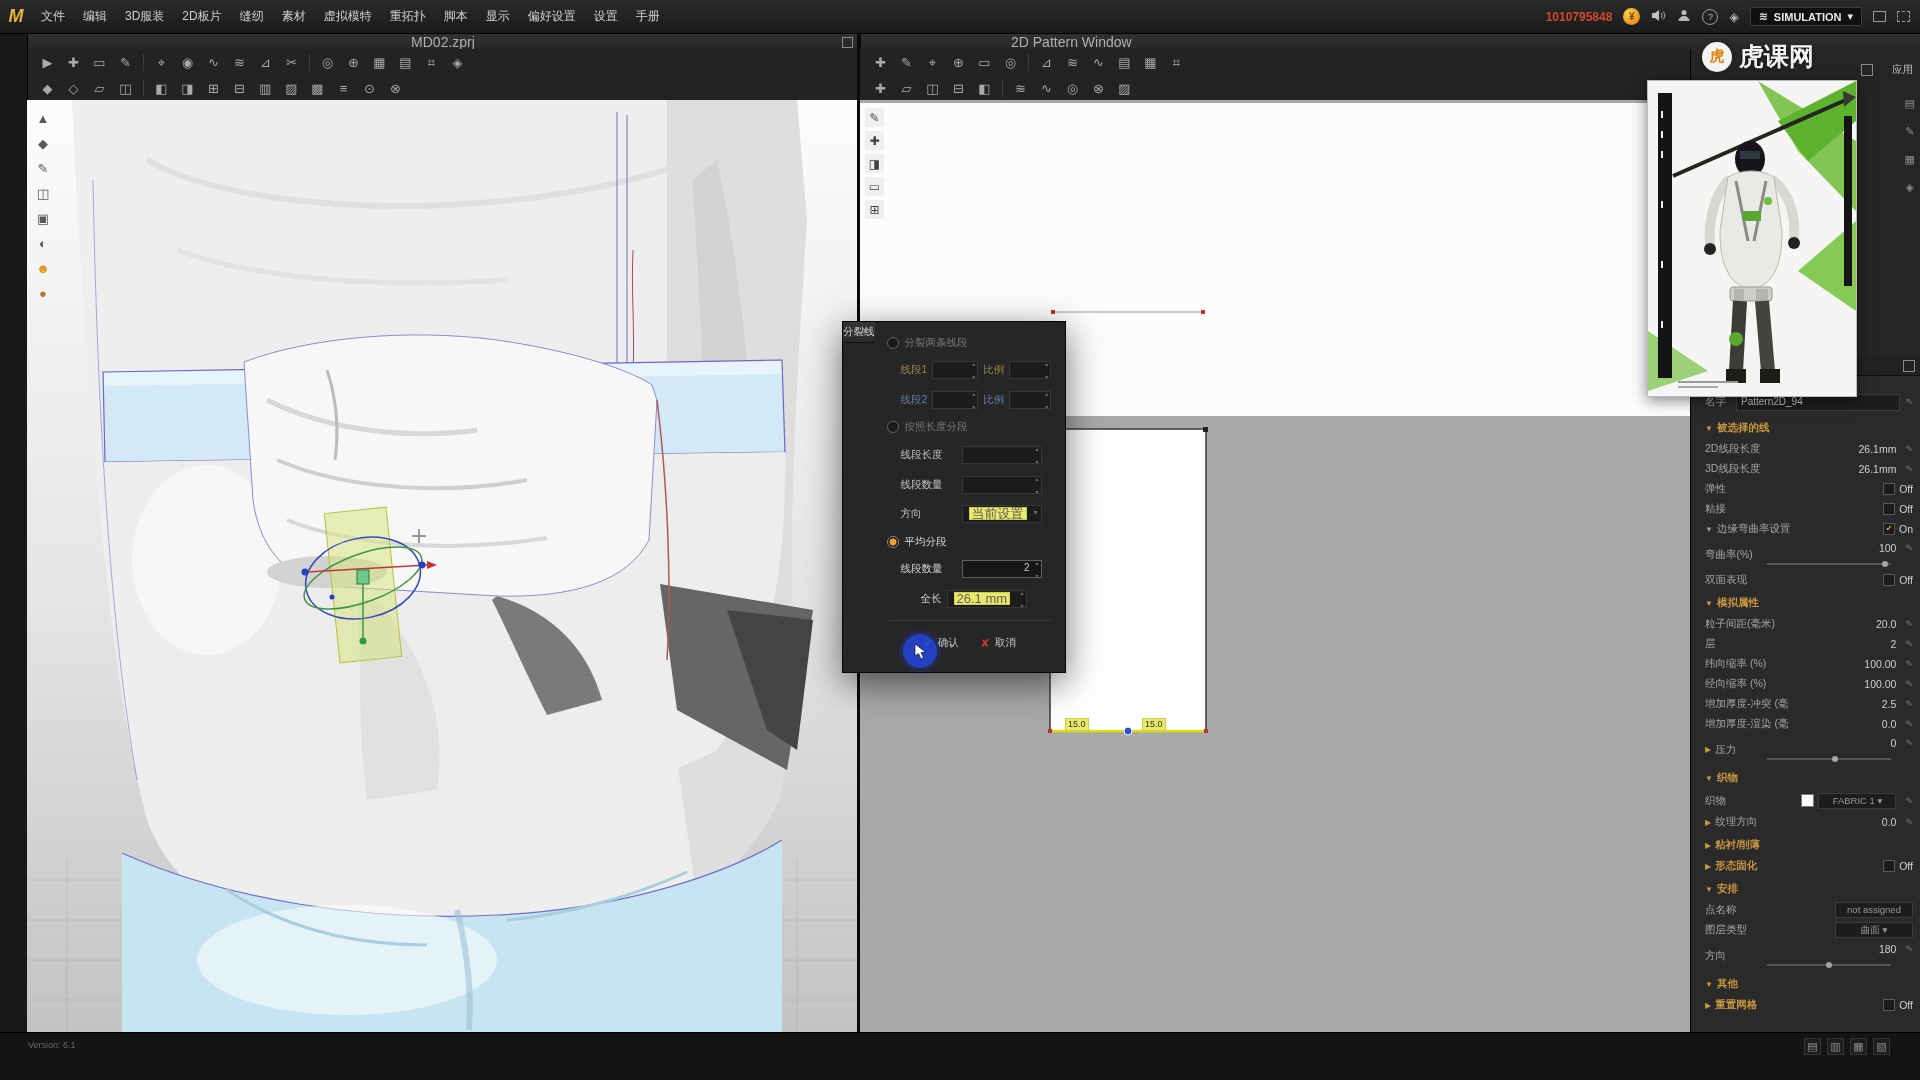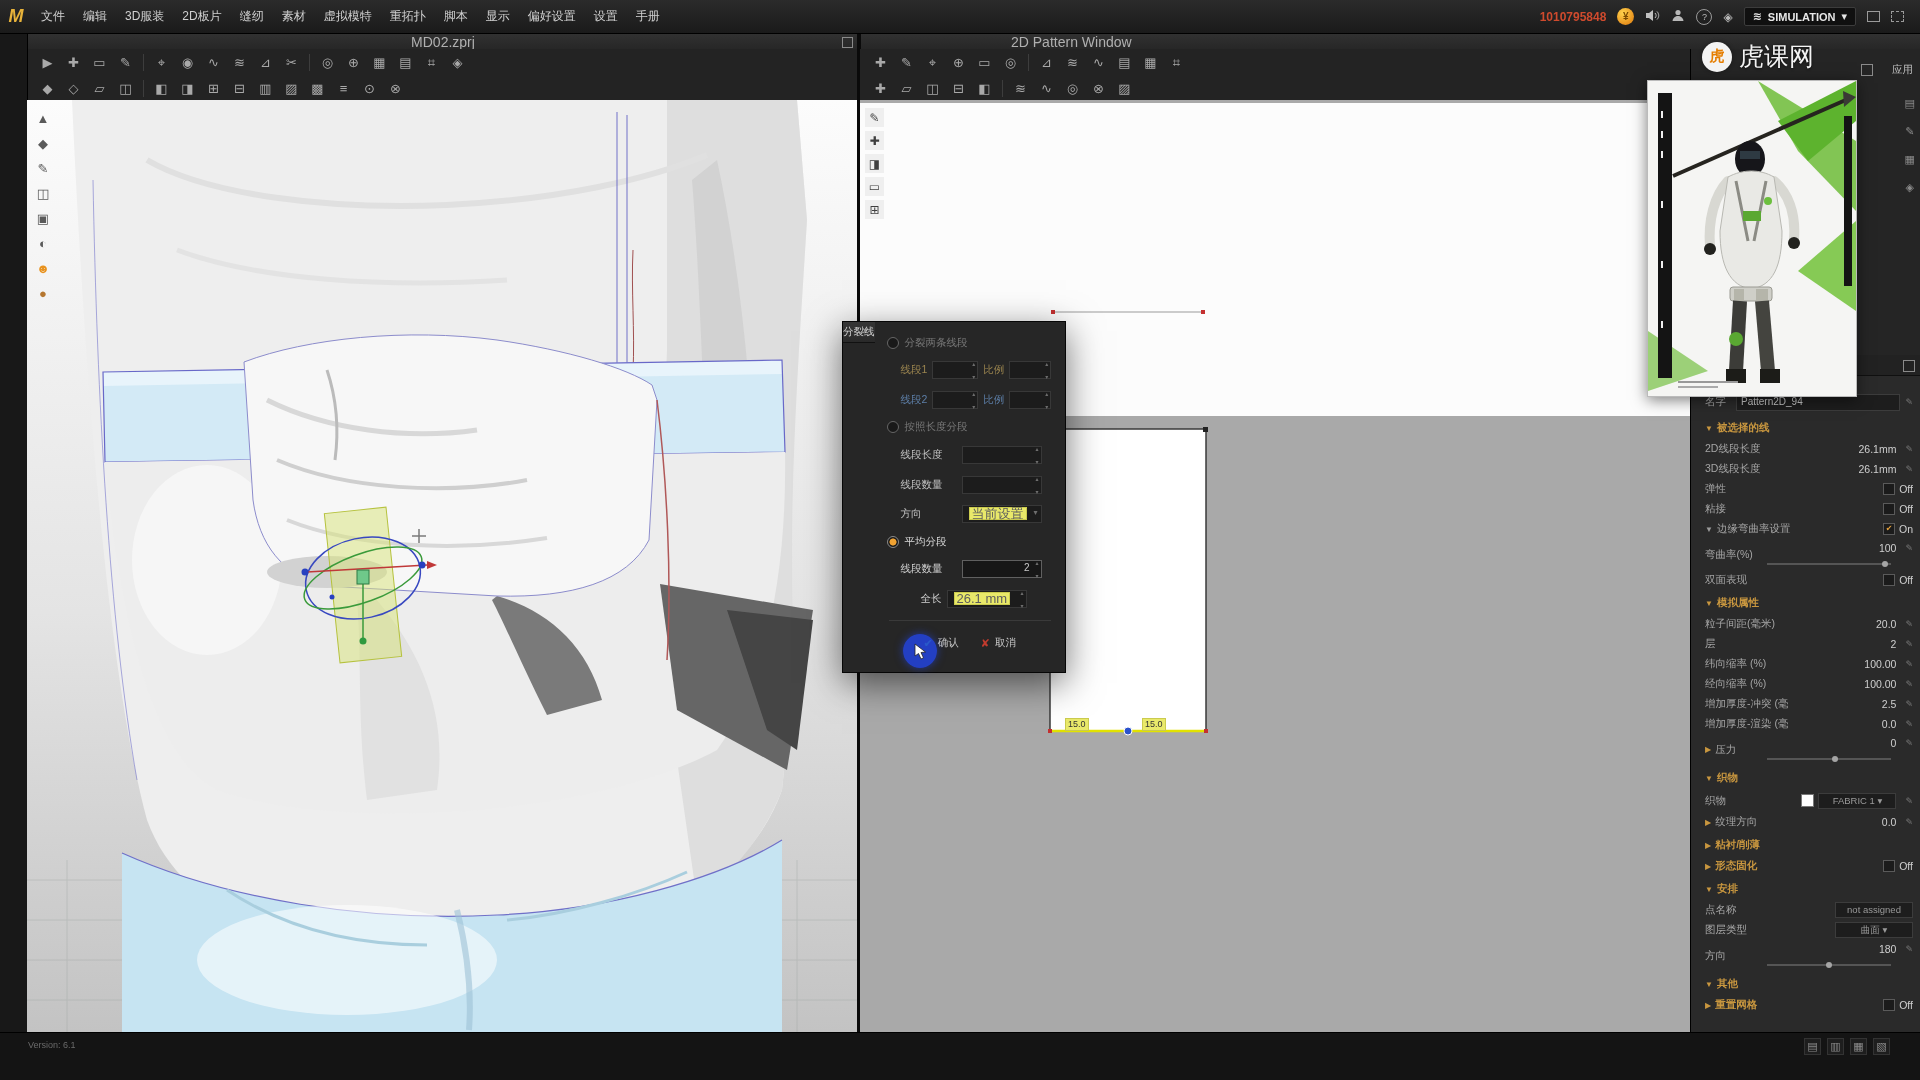--- a/index.html
+++ b/index.html
@@ -3,21 +3,21 @@
 <meta charset="utf-8">
 <style>
 html,body{margin:0;padding:0}
 body{width:1920px;height:1080px;position:relative;overflow:hidden;background:#0b0b0b;
      font-family:"Liberation Sans","DejaVu Sans",sans-serif;color:#c0c0c0}
 
 #menubar{position:absolute;left:0;top:0;width:1920px;height:33px;background:linear-gradient(#2b2b2b,#1a1a1a);
   border-bottom:1px solid #000;display:flex;align-items:center;font-size:12px;z-index:20}
 #logo{width:32px;text-align:center;color:#e8b33a;font-weight:bold;font-size:18px;font-style:italic}
 .menu-item{padding:0 9px;color:#d0d0d0;line-height:33px}
-#mb-right{margin-left:auto;display:flex;align-items:center;gap:11px;padding-right:16px}
+#mb-right{margin-left:auto;display:flex;align-items:center;gap:11px;padding-right:10px}
 #user-id{color:#cf4a2d;font-weight:bold}
 .coin{width:17px;height:17px;border-radius:50%;background:radial-gradient(circle at 35% 30%,#ffd34d,#e8921e 70%);
   color:#7a4a00;font-size:10px;display:grid;place-items:center;font-weight:bold}
 .help-c{width:14px;height:14px;border:1px solid #9a9a9a;border-radius:50%;display:grid;place-items:center;font-size:9px;color:#bbb}
 .mb-glyph{color:#b8b8b8;font-size:12px}
 #sim-box{display:flex;align-items:center;gap:6px;background:#101010;border:1px solid #3c3c3c;border-radius:2px;
   padding:2px 8px;font-size:11px;color:#e6e6e6;font-weight:bold}
 .win-ctl{width:11px;height:9px;border:1px solid #9a9a9a}
 
 .tbar-title{position:absolute;top:33px;height:16px;background:linear-gradient(#313131,#262626);border:1px solid #0a0a0a;
@@ -76,21 +76,21 @@
 .thumb{position:absolute;top:-2px;width:6px;height:6px;border-radius:50%;background:#a5a5a5}
 
 #statusbar{position:absolute;left:0;top:1032px;width:1920px;height:48px;background:#141414;border-top:1px solid #000}
 #version{position:absolute;left:28px;top:7px;font-size:9px;color:#6a6a6a}
 #sb-icons{position:absolute;right:30px;top:5px;display:flex;gap:6px}
 .sbi{width:15px;height:15px;display:grid;place-items:center;color:#8a8a8a;font-size:11px;border:1px solid #333;background:#1e1e1e}
 
 #watermark{position:absolute;left:1702px;top:40px;display:flex;align-items:center;gap:7px;z-index:30;opacity:.95}
 #wm-logo{width:30px;height:30px;border-radius:50%;background:#fff;display:grid;place-items:center;color:#f08300;
   font-weight:bold;font-size:15px;box-shadow:0 0 5px rgba(0,0,0,.35)}
-#wm-text{font-size:25px;font-weight:normal;color:#fff;text-shadow:0 1px 3px rgba(0,0,0,.6),0 0 2px rgba(0,0,0,.4)}
+#wm-text{font-size:25px;font-weight:bold;color:#fff;text-shadow:0 1px 3px rgba(0,0,0,.6),0 0 2px rgba(0,0,0,.4)}
 #ref-image{position:absolute;left:1647px;top:80px;width:208px;height:315px;background:#fff;border:1px solid #bbb;
   box-shadow:0 3px 14px rgba(0,0,0,.5);z-index:25;overflow:hidden}
 
 #dialog{position:absolute;left:842px;top:321px;width:222px;height:350px;background:#262626;border:1px solid #060606;
   box-shadow:0 10px 34px rgba(0,0,0,.55);z-index:40;font-size:10.5px;display:flex;flex-direction:row}
 #dlg-title{height:20px;background:linear-gradient(#353535,#2a2a2a);border-bottom:1px solid #111;display:flex;
   align-items:center;justify-content:center;color:#cfcfcf;position:relative;flex:none}
 #dlg-close{position:absolute;right:6px;top:2px;color:#9a9a9a;font-size:12px}
 #dlg-body{flex:1;display:flex;flex-direction:column;justify-content:space-evenly;padding:2px 12px 0}
 .radio-row{display:flex;align-items:center;gap:6px;color:#787878}

